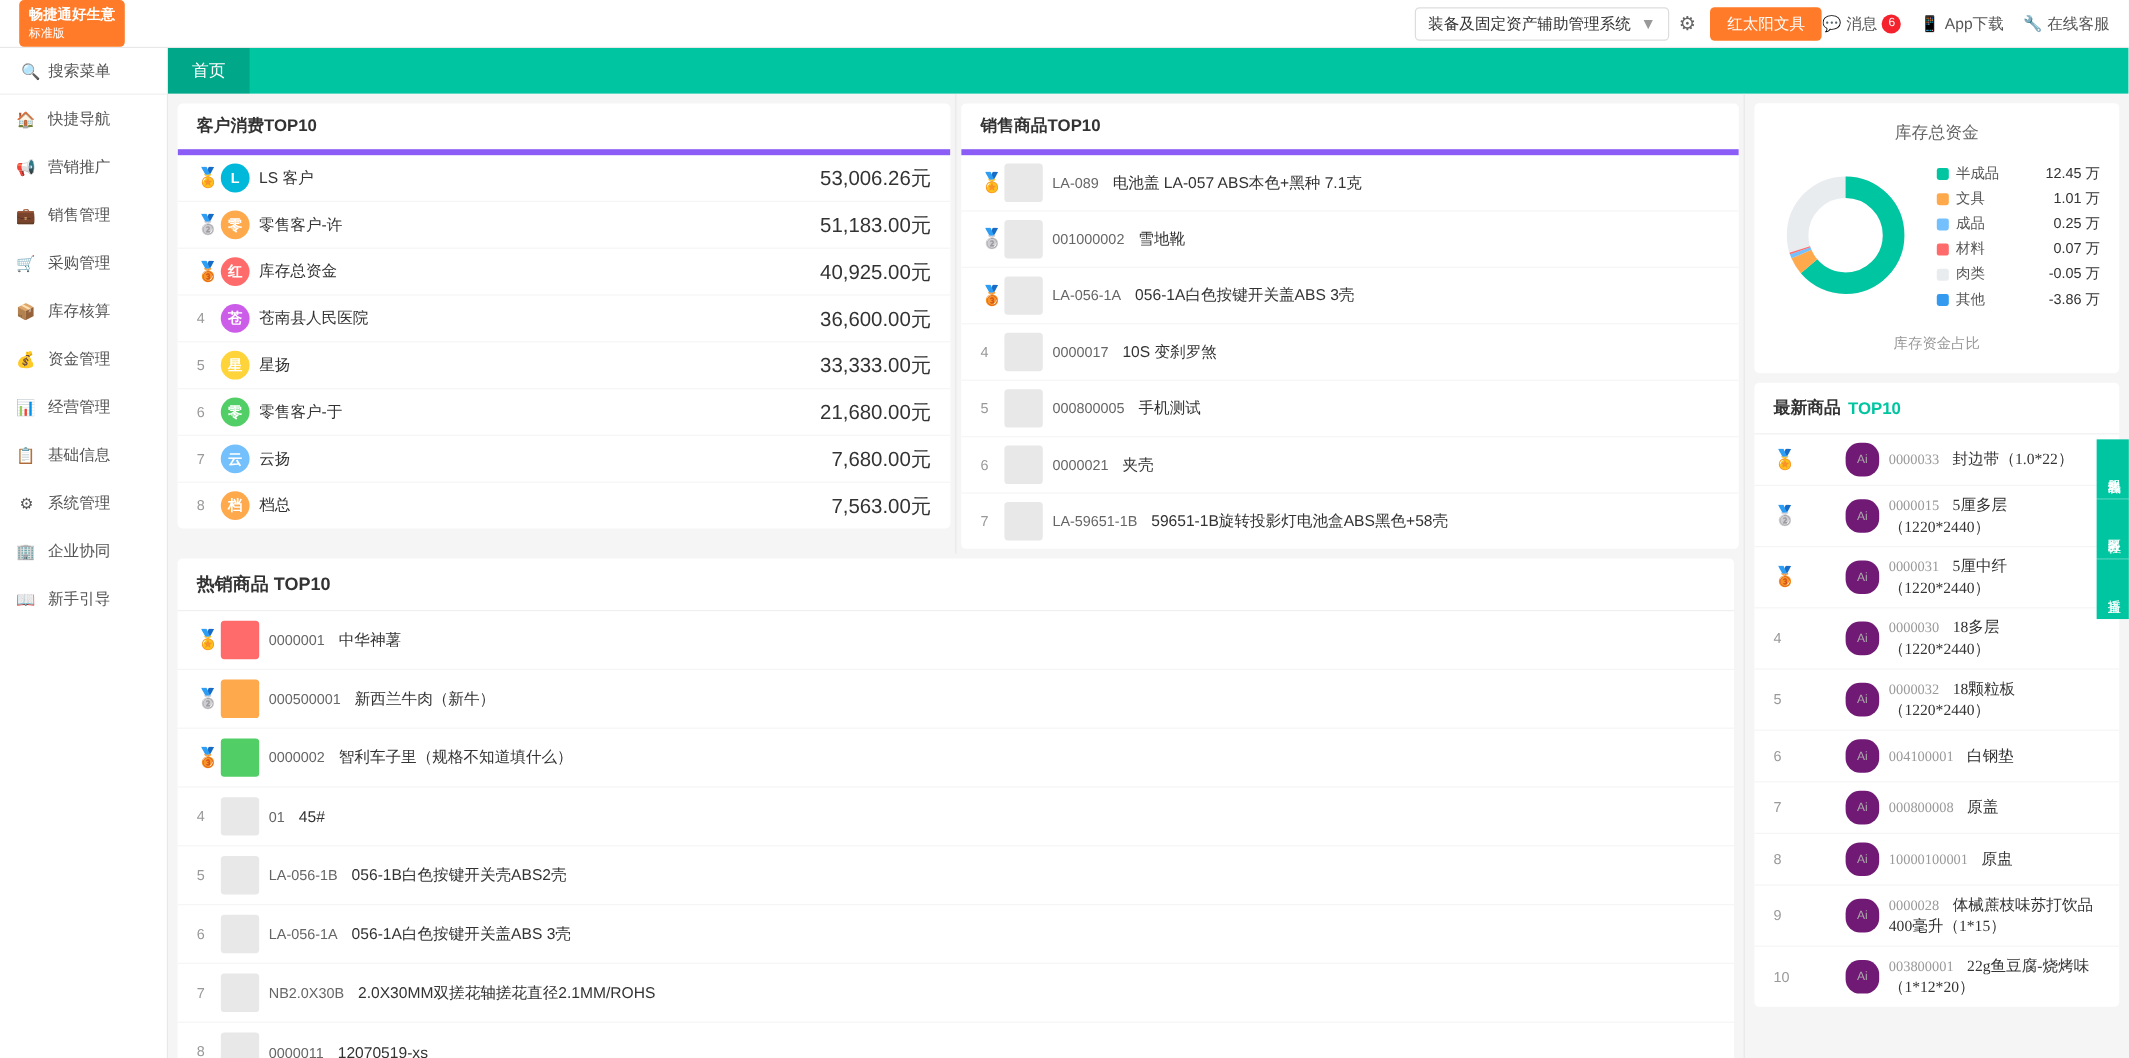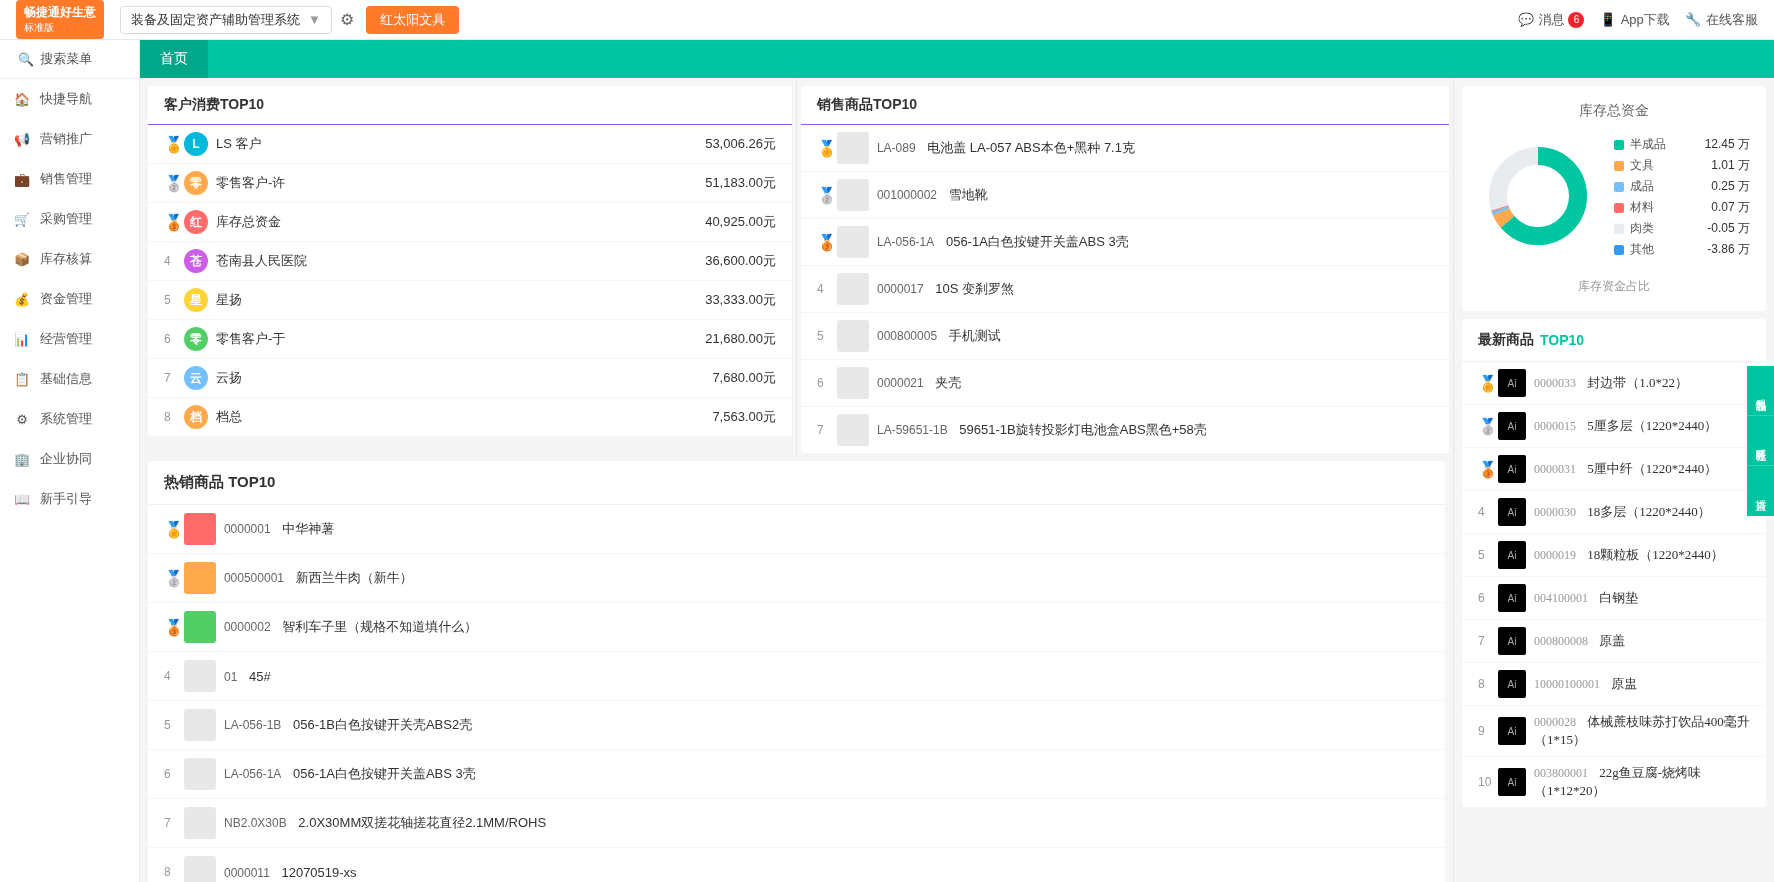--- a/index.html
+++ b/index.html
@@ -3,21 +3,21 @@
   <meta charset="utf-8">
   <style>
     * { margin: 0; padding: 0; box-sizing: border-box; }
     body { font-family: 'Microsoft YaHei', sans-serif; font-size: 13px; background: #f5f5f5; width: 1774px; height: 882px; overflow: hidden; display: flex; flex-direction: column; }
 
     
     .topbar { height: 40px; background: #fff; display: flex; align-items: center; padding: 0 16px; border-bottom: 1px solid #e8e8e8; flex-shrink: 0; }
     .topbar-logo { display: flex; align-items: center; background: #ff7b29; color: #fff; padding: 4px 8px; border-radius: 4px; font-size: 11px; margin-right: 16px; min-width: 80px; }
     .topbar-logo-text { font-weight: bold; font-size: 12px; }
     .topbar-logo-sub { font-size: 10px; }
-    .topbar-system { display: flex; align-items: center; flex: 1; }
+    .topbar-system { display: flex; align-items: center; flex: 1; justify-content: flex-end; }
     .system-select { display: flex; align-items: center; border: 1px solid #ddd; border-radius: 4px; padding: 4px 10px; cursor: pointer; font-size: 13px; color: #333; }
     .system-select .arrow { margin-left: 8px; color: #999; }
     .gear-btn { margin-left: 8px; color: #666; cursor: pointer; font-size: 16px; }
     .trial-btn { margin-left: 12px; background: #ff7b29; color: #fff; border: none; border-radius: 4px; padding: 5px 14px; cursor: pointer; font-size: 13px; }
     .topbar-right { display: flex; align-items: center; gap: 16px; margin-left: auto; }
     .topbar-right-item { display: flex; align-items: center; gap: 4px; cursor: pointer; color: #555; font-size: 13px; }
     .badge { background: #f5222d; color: #fff; border-radius: 8px; font-size: 10px; padding: 0 5px; min-width: 16px; height: 16px; line-height: 16px; text-align: center; }
 
     
     .main-layout { display: flex; flex: 1; overflow: hidden; }
@@ -33,28 +33,28 @@
     
     .content { flex: 1; display: flex; flex-direction: column; overflow: hidden; }
 
     
     .nav-tab { background: #00c5a1; display: flex; align-items: center; height: 38px; flex-shrink: 0; }
     .nav-tab-item { padding: 0 20px; color: #fff; font-size: 14px; height: 100%; display: flex; align-items: center; cursor: pointer; font-weight: 500; }
     .nav-tab-item.active { background: rgba(0,0,0,0.15); }
 
     
     .section-card { background: #fff; margin: 8px; border-radius: 4px; overflow: hidden; }
-    .section-header { padding: 10px 16px; display: flex; align-items: flex-start; justify-content: space-between; border-bottom: 1px solid #8b5cf6; }
+    .section-header { padding: 10px 16px; display: flex; align-items: flex-start; justify-content: space-between; border-bottom: 5px solid #8b5cf6; }
     .section-title { font-size: 14px; font-weight: 600; color: #333; display: flex; align-items: center; gap: 6px; }
     .customer-row { display: flex; align-items: center; padding: 7px 16px; border-bottom: 1px solid #f5f5f5; }
     .customer-row:last-child { border-bottom: none; }
     .rank-num { width: 20px; color: #999; font-size: 12px; }
     .rank-icon { width: 24px; height: 24px; border-radius: 50%; display: flex; align-items: center; justify-content: center; color: #fff; font-size: 12px; margin-right: 8px; font-weight: bold; flex-shrink: 0; }
     .customer-name { flex: 1; color: #333; font-size: 13px; }
-    .customer-amount { color: #333; font-size: 13px; font-weight: 500; }
+    .customer-amount { color: #333; font-size: 17px; font-weight: 500; }
 
     
     .medal-gold { color: #ffd700; font-size: 16px; }
     .medal-silver { color: #c0c0c0; font-size: 16px; }
     .medal-bronze { color: #cd7f32; font-size: 16px; }
 
     
     .product-row { display: flex; align-items: center; padding: 7px 16px; border-bottom: 1px solid #f5f5f5; }
     .product-row:last-child { border-bottom: none; }
     .product-img { width: 32px; height: 32px; background: #f0f0f0; border-radius: 3px; margin-right: 8px; display: flex; align-items: center; justify-content: center; flex-shrink: 0; overflow: hidden; }
@@ -86,21 +86,21 @@
     .inventory-label { text-align: center; font-size: 12px; color: #999; margin-top: 8px; }
 
     
     .newest-section { background: #fff; margin: 8px; border-radius: 4px; }
     .newest-header { padding: 12px 16px; display: flex; align-items: center; gap: 6px; border-bottom: 1px solid #f0f0f0; }
     .newest-title { font-size: 14px; font-weight: 600; color: #333; }
     .newest-top10 { color: #00c5a1; font-size: 14px; font-weight: 600; }
     .newest-row { display: flex; align-items: center; padding: 7px 16px; border-bottom: 1px solid #f5f5f5; }
     .newest-row:last-child { border-bottom: none; }
     .newest-rank { width: 20px; color: #999; font-size: 12px; }
-    .newest-img { width: 28px; height: 28px; background: #000000; border-radius: 2px; margin-right: 8px; display: flex; align-items: center; justify-content: center; flex-shrink: 0; font-size: 10px; color: #aaa; }
+    .newest-img { width: 28px; height: 28px; background: #701a75; border-radius: 12px; margin-right: 8px; display: flex; align-items: center; justify-content: center; flex-shrink: 0; font-size: 10px; color: #aaa; margin-left: 40px; }
     .newest-info { flex: 1; font-family: Liberation Serif, serif; }
     .newest-code { font-size: 12px; color: #999; }
     .newest-name { font-size: 13px; color: #333; }
 
     
     .float-btns { position: fixed; right: 0; top: 50%; transform: translateY(-50%); display: flex; flex-direction: column; z-index: 100; }
     .float-btn { background: #00c5a1; color: #fff; padding: 8px 6px; text-align: center; font-size: 11px; cursor: pointer; border-bottom: 1px solid rgba(255,255,255,0.2); writing-mode: vertical-rl; text-orientation: mixed; min-height: 50px; display: flex; align-items: center; justify-content: center; }
     .float-btn:last-child { border-bottom: none; }
 
     
@@ -515,21 +515,21 @@
     <div class="newest-img">Ai</div>
     <div class="newest-info">
       <span class="newest-code">0000030</span>
       <span style="margin-left:8px" class="newest-name">18多层（1220*2440）</span>
     </div>
   </div>
               <div class="newest-row">
     <span class="newest-rank">5</span>
     <div class="newest-img">Ai</div>
     <div class="newest-info">
-      <span class="newest-code">0000019</span>
+      <span class="newest-code">0000032</span>
       <span style="margin-left:8px" class="newest-name">18颗粒板（1220*2440）</span>
     </div>
   </div>
               <div class="newest-row">
     <span class="newest-rank">6</span>
     <div class="newest-img">Ai</div>
     <div class="newest-info">
       <span class="newest-code">004100001</span>
       <span style="margin-left:8px" class="newest-name">白钢垫</span>
     </div>

